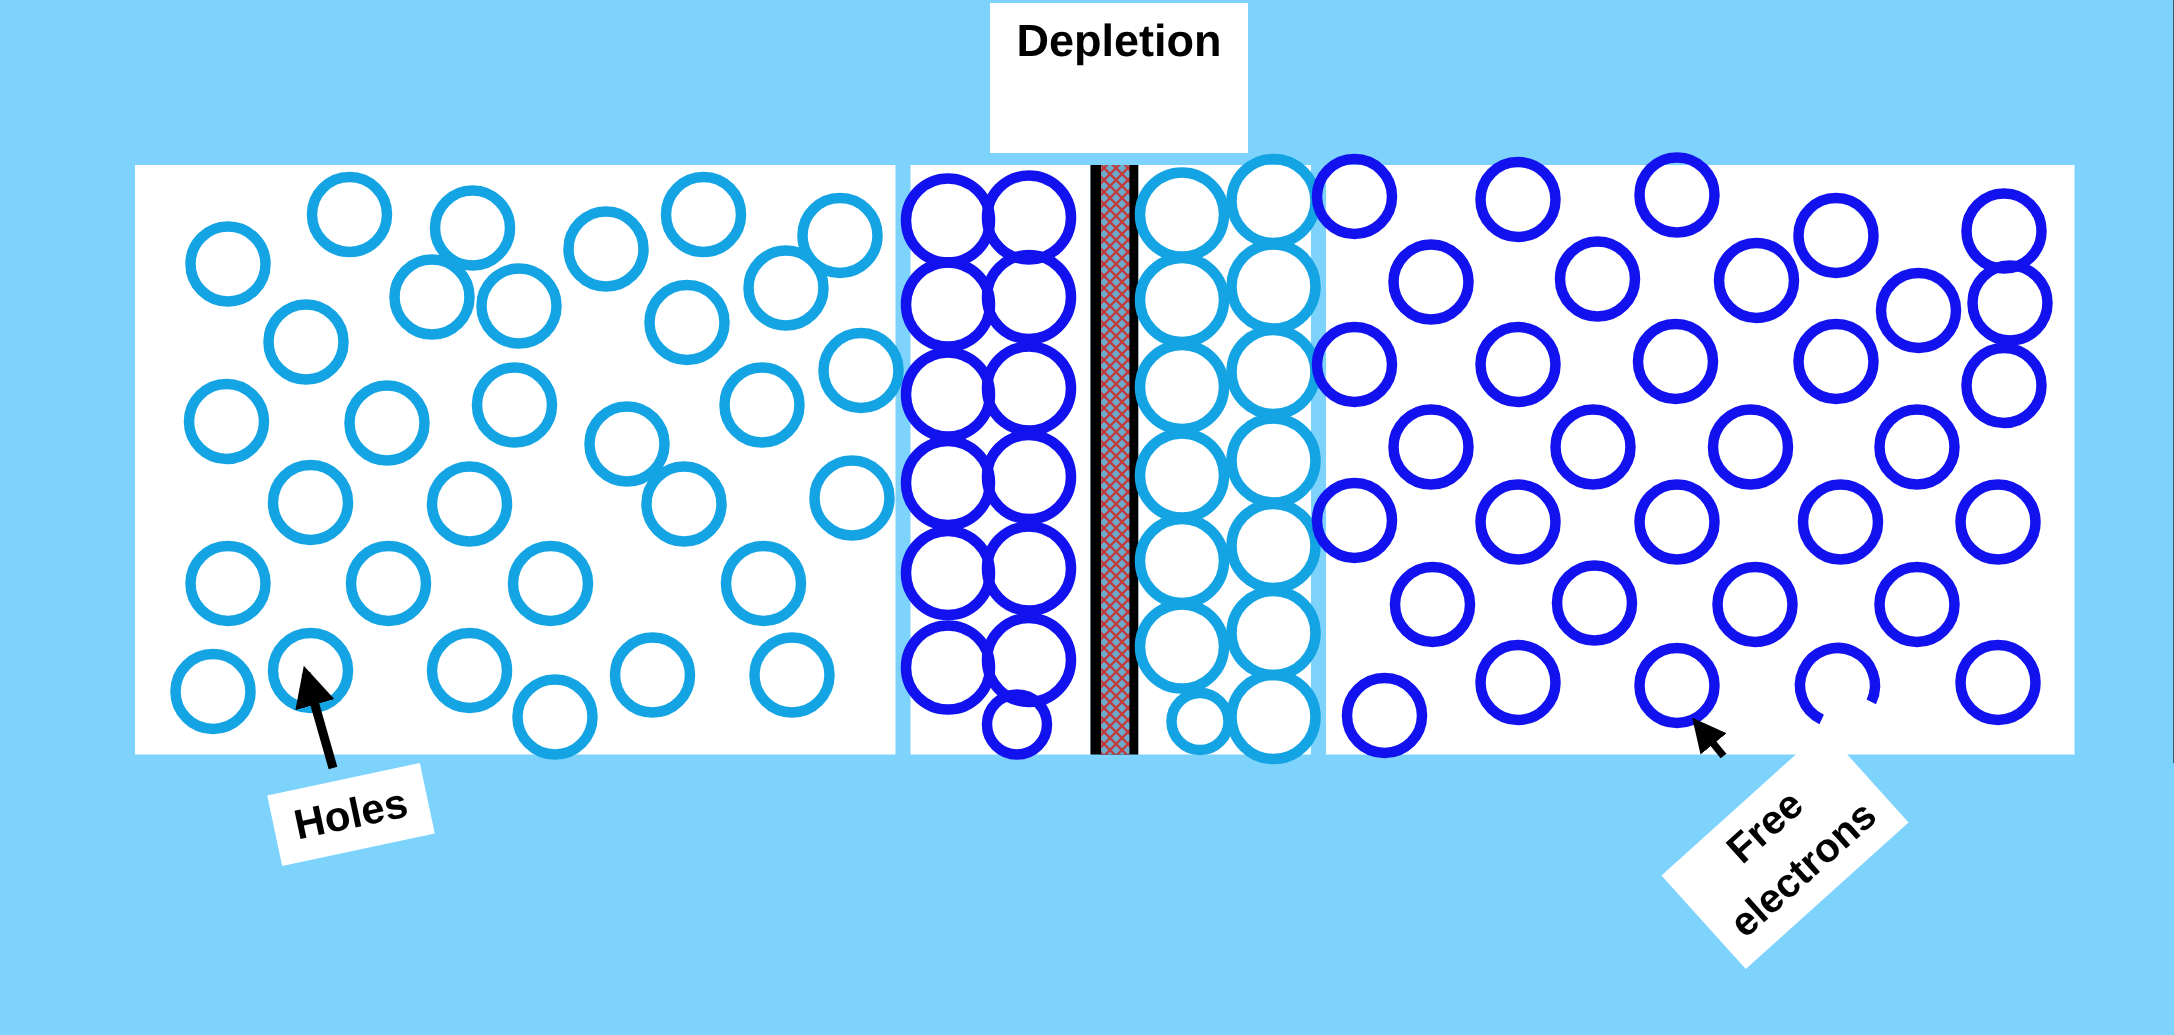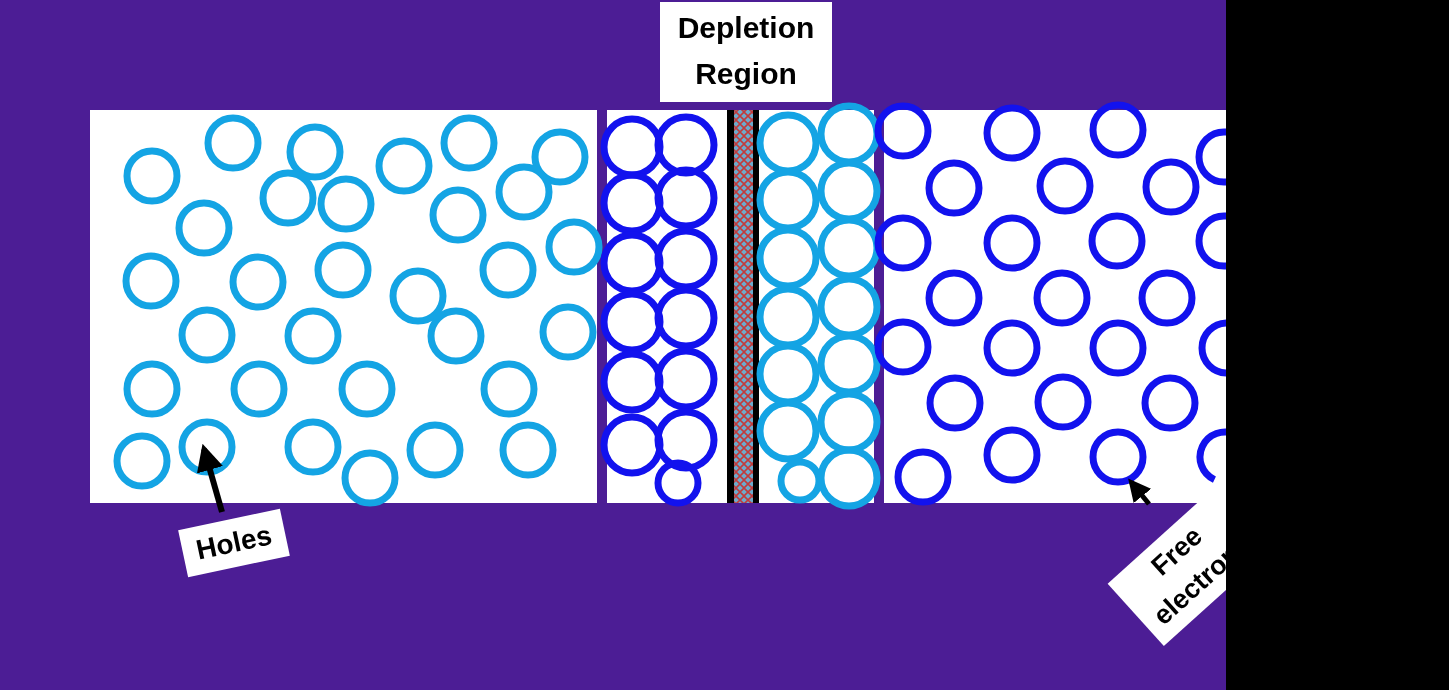--- a/index.html
+++ b/index.html
@@ -1,17 +1,17 @@
 <!DOCTYPE html>
 <html><head>
 <meta charset="utf-8">
 <style>
   html,body{margin:0;padding:0;background:#000;}
   .canvas{
-    position:relative;width:1226px;height:690px;background:#4c1d95;
+    position:relative;width:1449px;height:690px;background:#7dd3fc;
     overflow:hidden;font-family:"Liberation Sans",sans-serif;
   }
   .canvas > svg{position:absolute;left:0;top:0;}
   .label-box{
     position:absolute;background:#fff;color:#000;font-weight:bold;
     text-align:center;box-sizing:border-box;
   }
   #title-box{
     left:660px;top:2px;width:172px;height:100px;
     font-size:30px;line-height:46px;padding-top:3px;
@@ -153,21 +153,20 @@
       </g>
 
     <g>
       <line x1="222" y1="512" x2="204" y2="449" stroke-width="6" marker-end="url(#arrowhead)" stroke="#000000"></line>
       <line x1="1149" y1="504" x2="1131" y2="482" stroke-width="5" marker-end="url(#arrowhead)" stroke="#000000"></line>
     </g>
   </svg>
 
   <div id="title-box" class="label-box">
     <div>Depletion</div>
-    <div>Region</div>
   </div>
 
   <div id="holes-box" class="label-box">Holes</div>
 
   <div id="free-box" class="label-box">
     <div>Free</div>
     <div>electrons</div>
   </div>
 
 </div>

